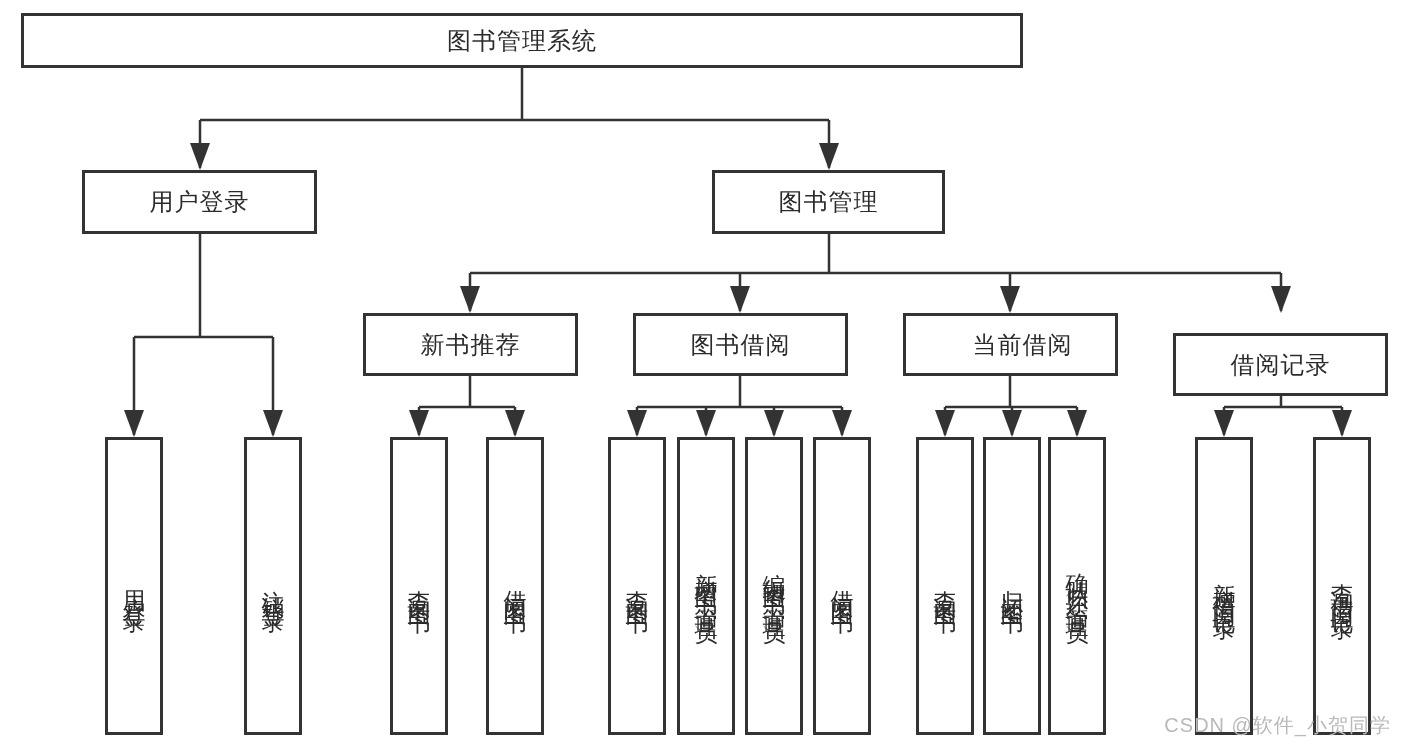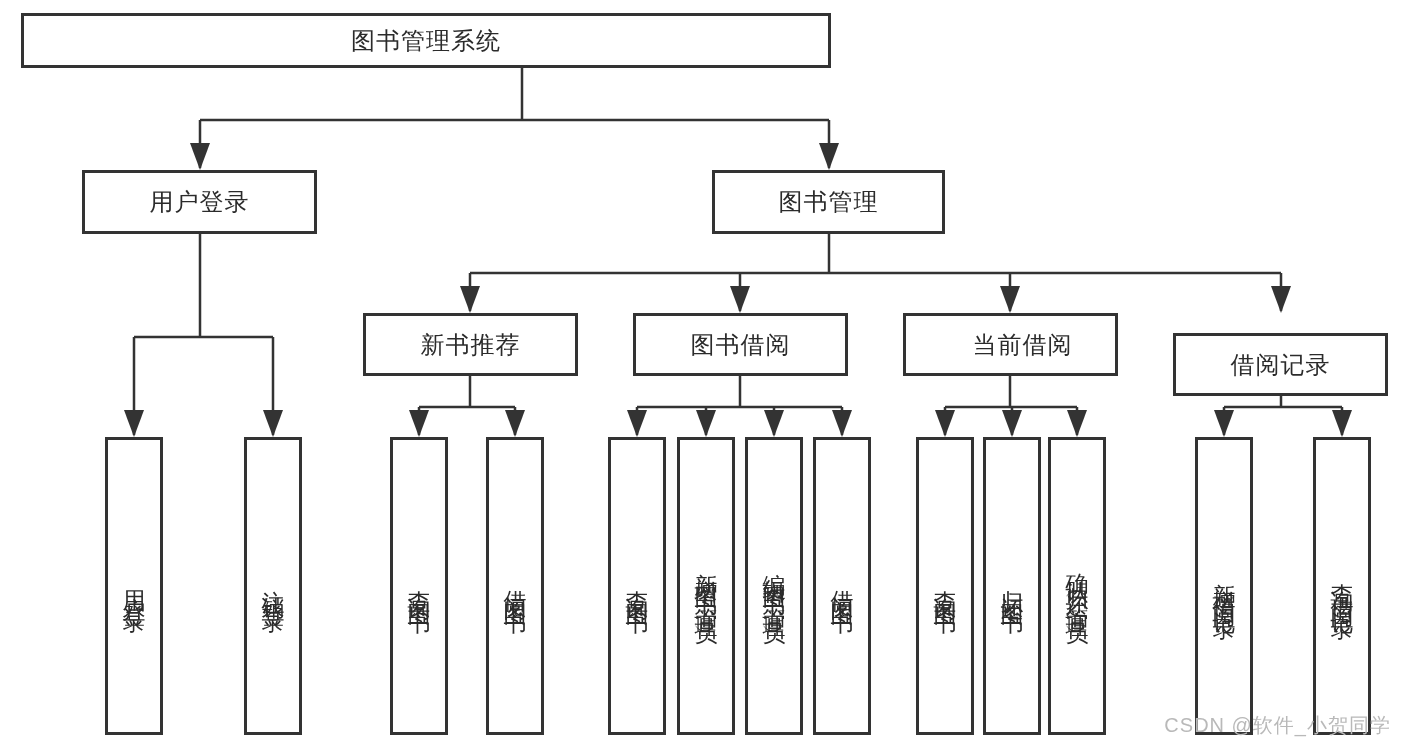--- a/index.html
+++ b/index.html
@@ -55,21 +55,21 @@
       <polygon points="764,410 784,410 774,437"></polygon>
       <polygon points="832,410 852,410 842,437"></polygon>
       <polygon points="935,410 955,410 945,437"></polygon>
       <polygon points="1002,410 1022,410 1012,437"></polygon>
       <polygon points="1067,410 1087,410 1077,437"></polygon>
       <polygon points="1214,410 1234,410 1224,437"></polygon>
       <polygon points="1332,410 1352,410 1342,437"></polygon>
     </g>
   </svg>
 
-  <div class="node" style="left:21px;top:13px;width:810px;height:55px;">
+  <div class="node" style="left:21px;top:13px;width:1002px;height:55px;">
     <span class="h-label">图书管理系统</span>
   </div>
 
   <div class="node" style="left:82px;top:170px;width:235px;height:64px;">
     <span class="h-label">用户登录</span>
   </div>
   <div class="node" style="left:712px;top:170px;width:233px;height:64px;">
     <span class="h-label">图书管理</span>
   </div>
 

